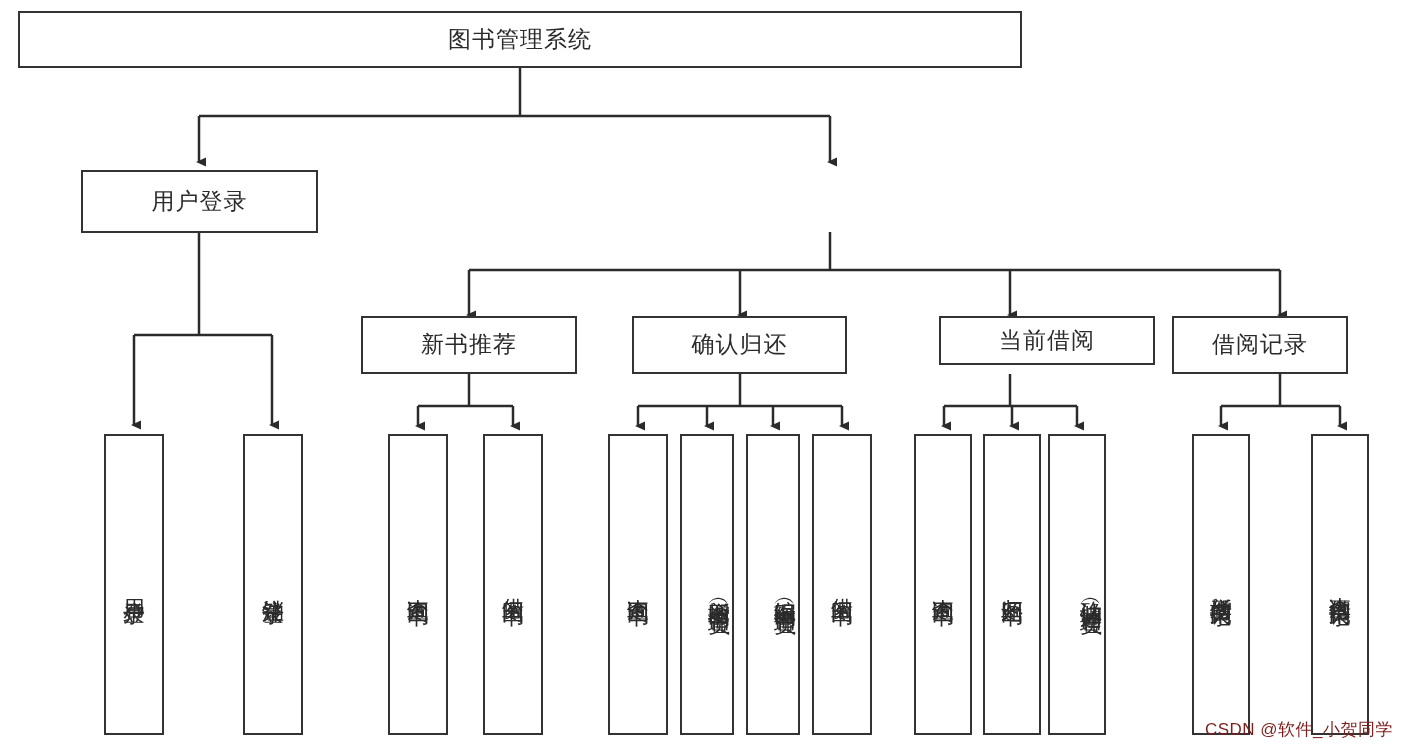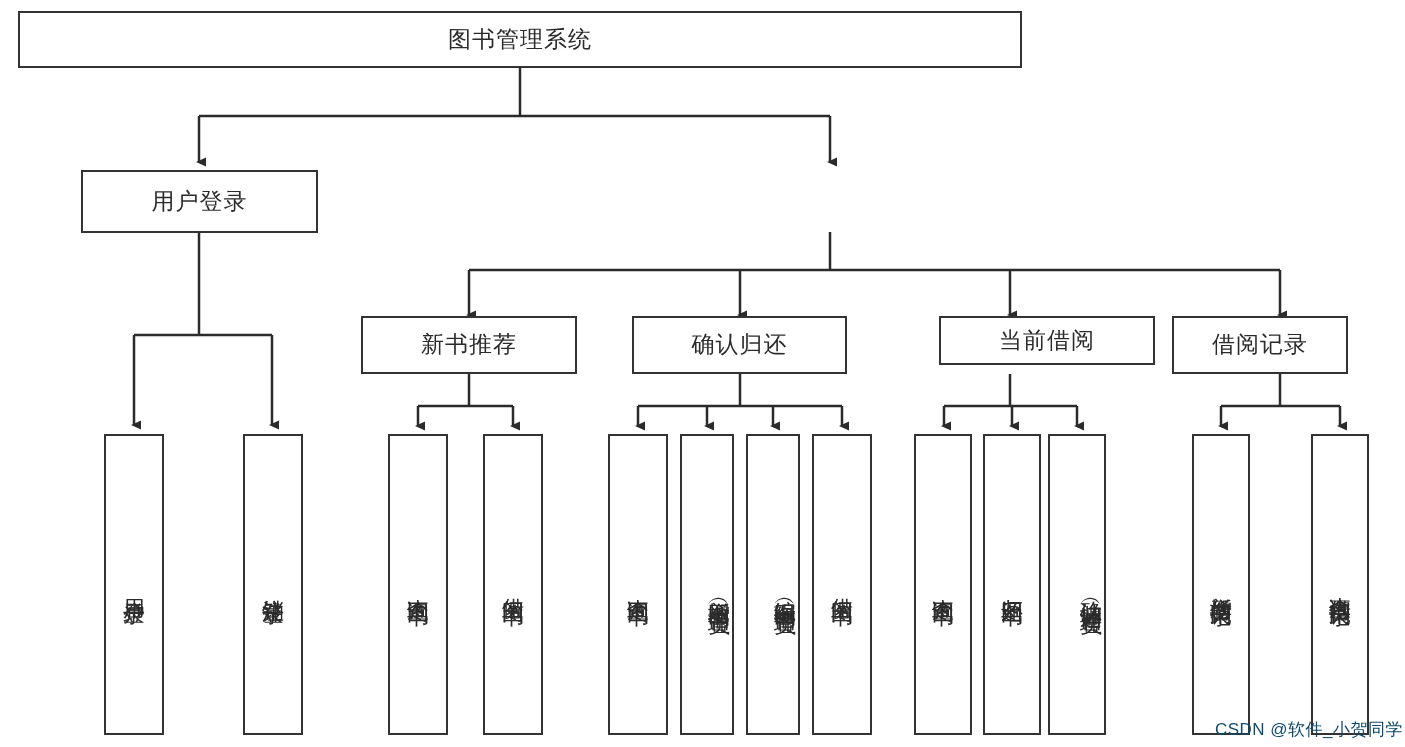--- a/index.html
+++ b/index.html
@@ -49,24 +49,24 @@
     align-items: flex-start;
     justify-content: center;
     padding-top: 14px;
   }
   .node.vert.centered {
     align-items: center;
     padding-top: 0;
   }
   .watermark {
     position: absolute;
-    right: 2px;
+    right: 12px;
     bottom: 6px;
     font-size: 17px;
-    color: #0c4a6e;
+    color: #7f1d1d;
     letter-spacing: 0.5px;
     white-space: nowrap;
     margin-left: 40px;
   }
 </style>
 </head>
 <body>
 
 <div id="canvas">
 

